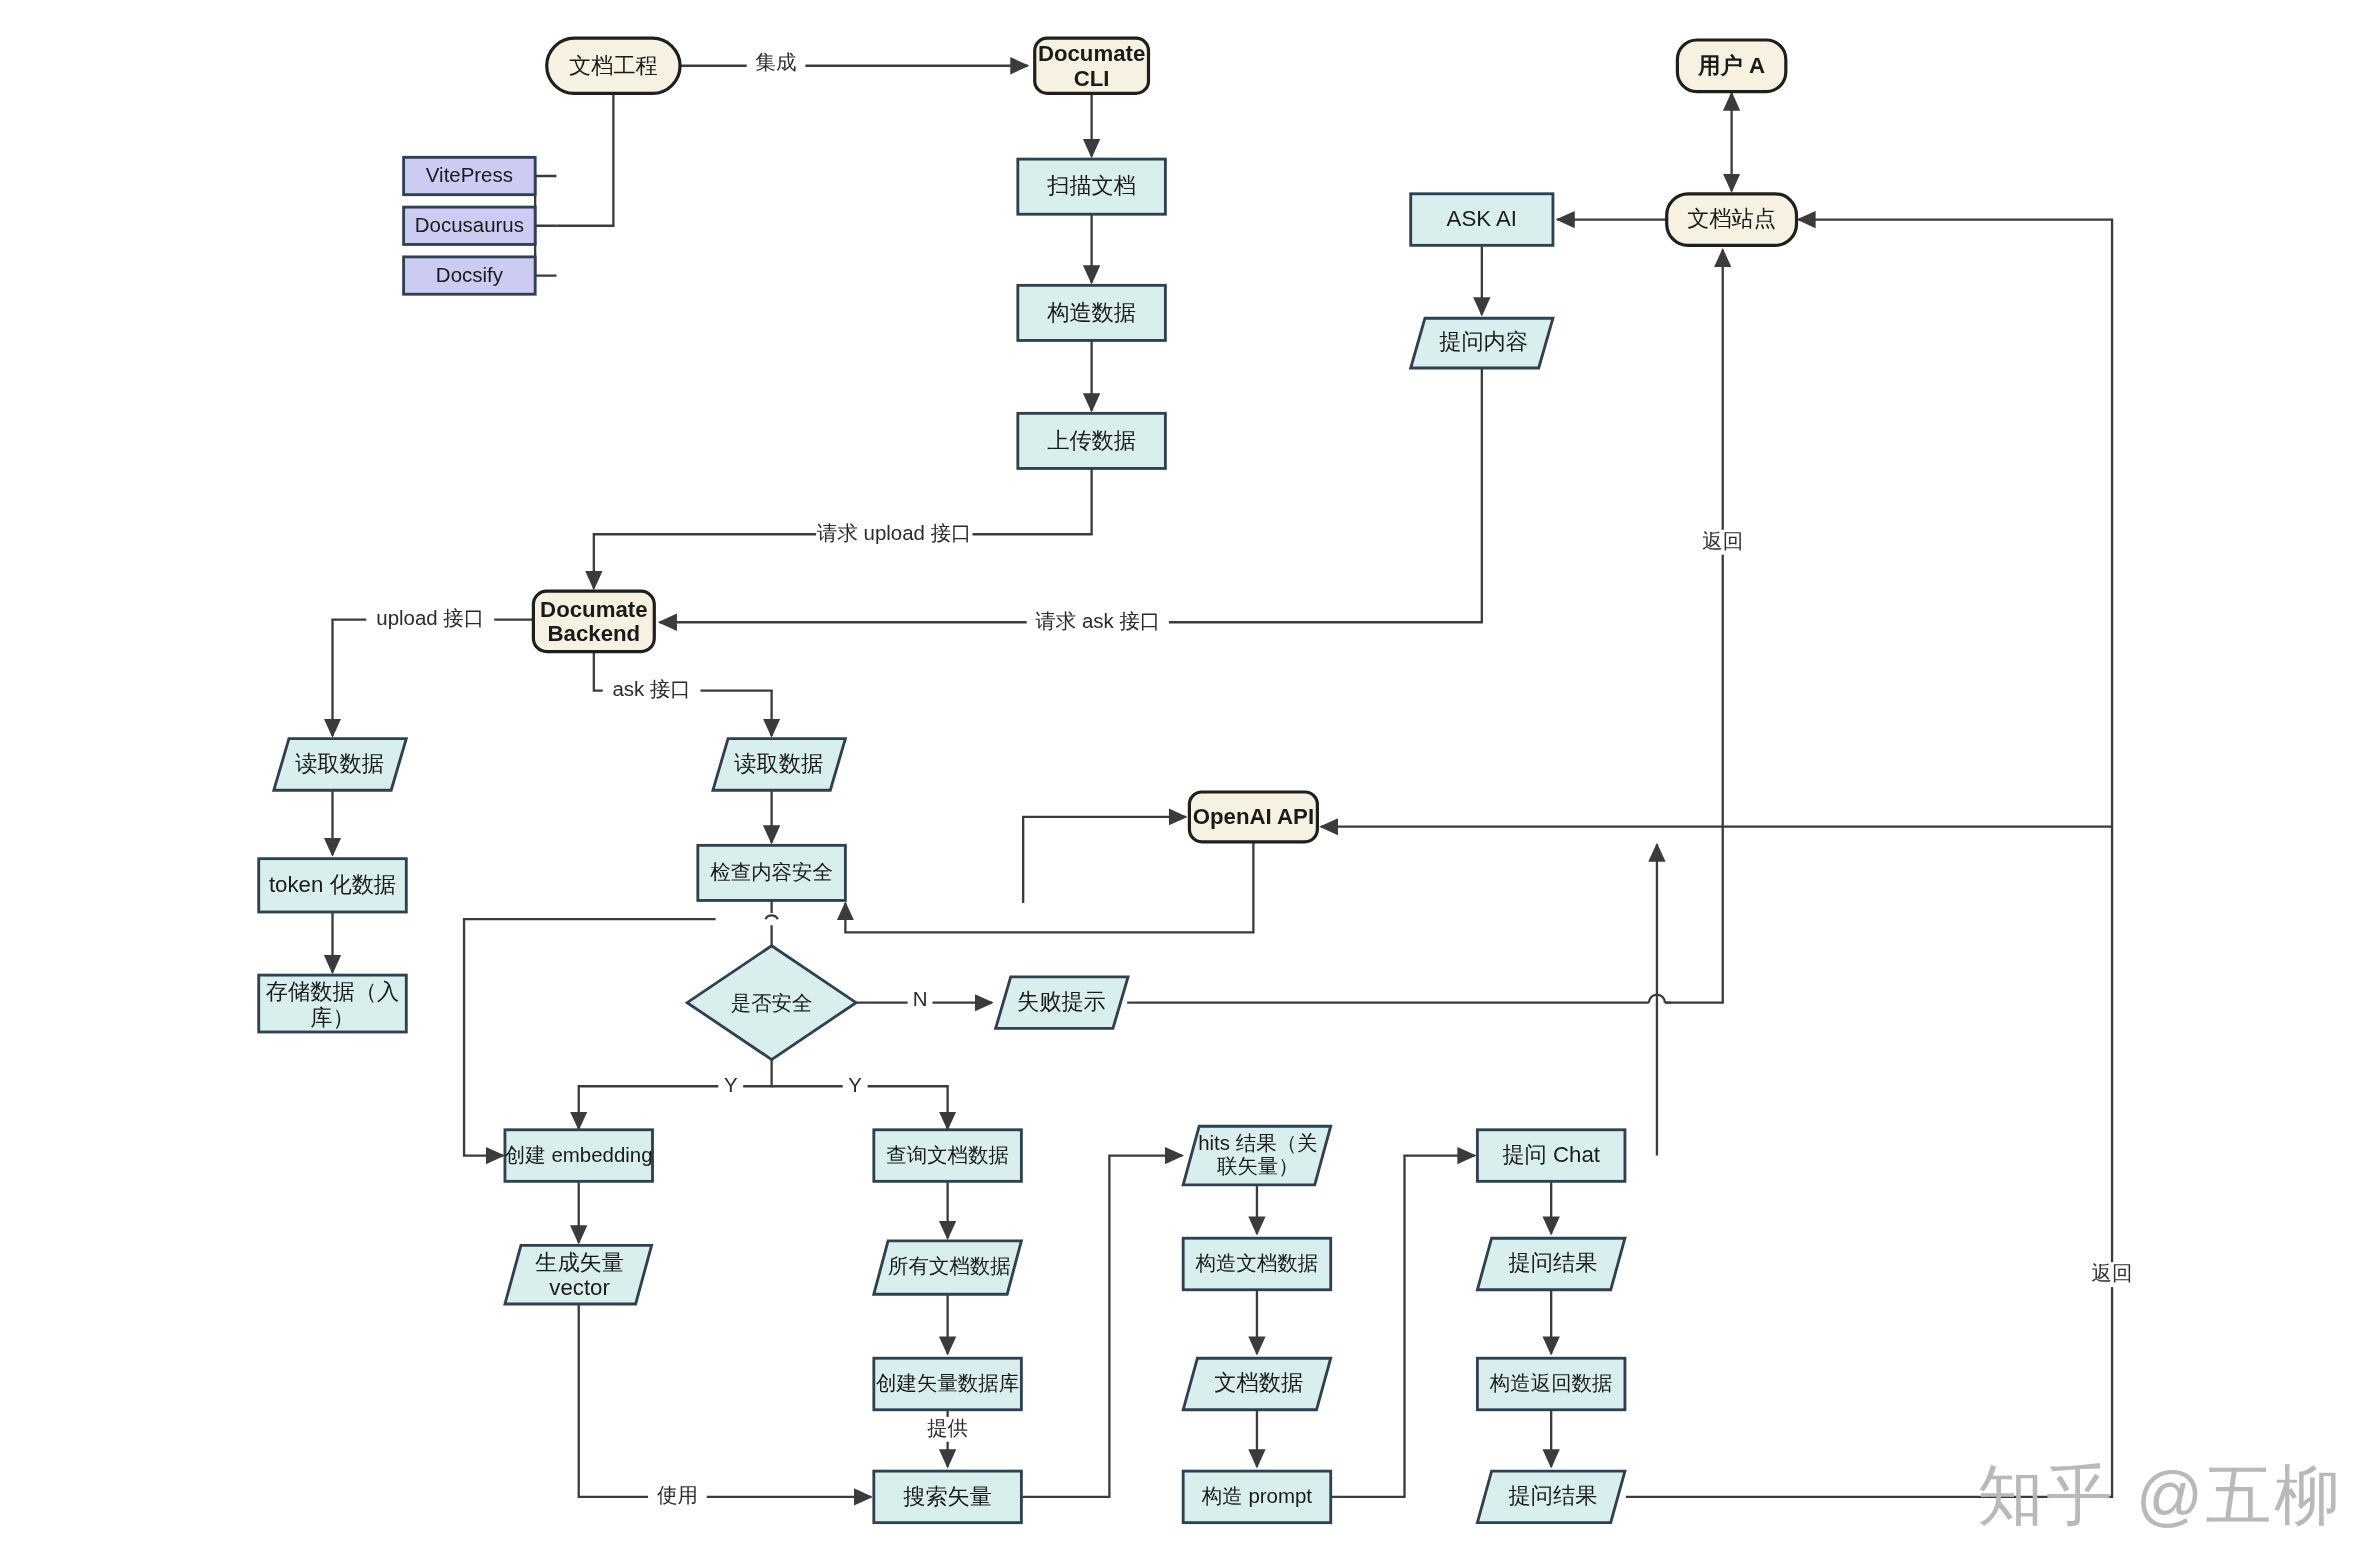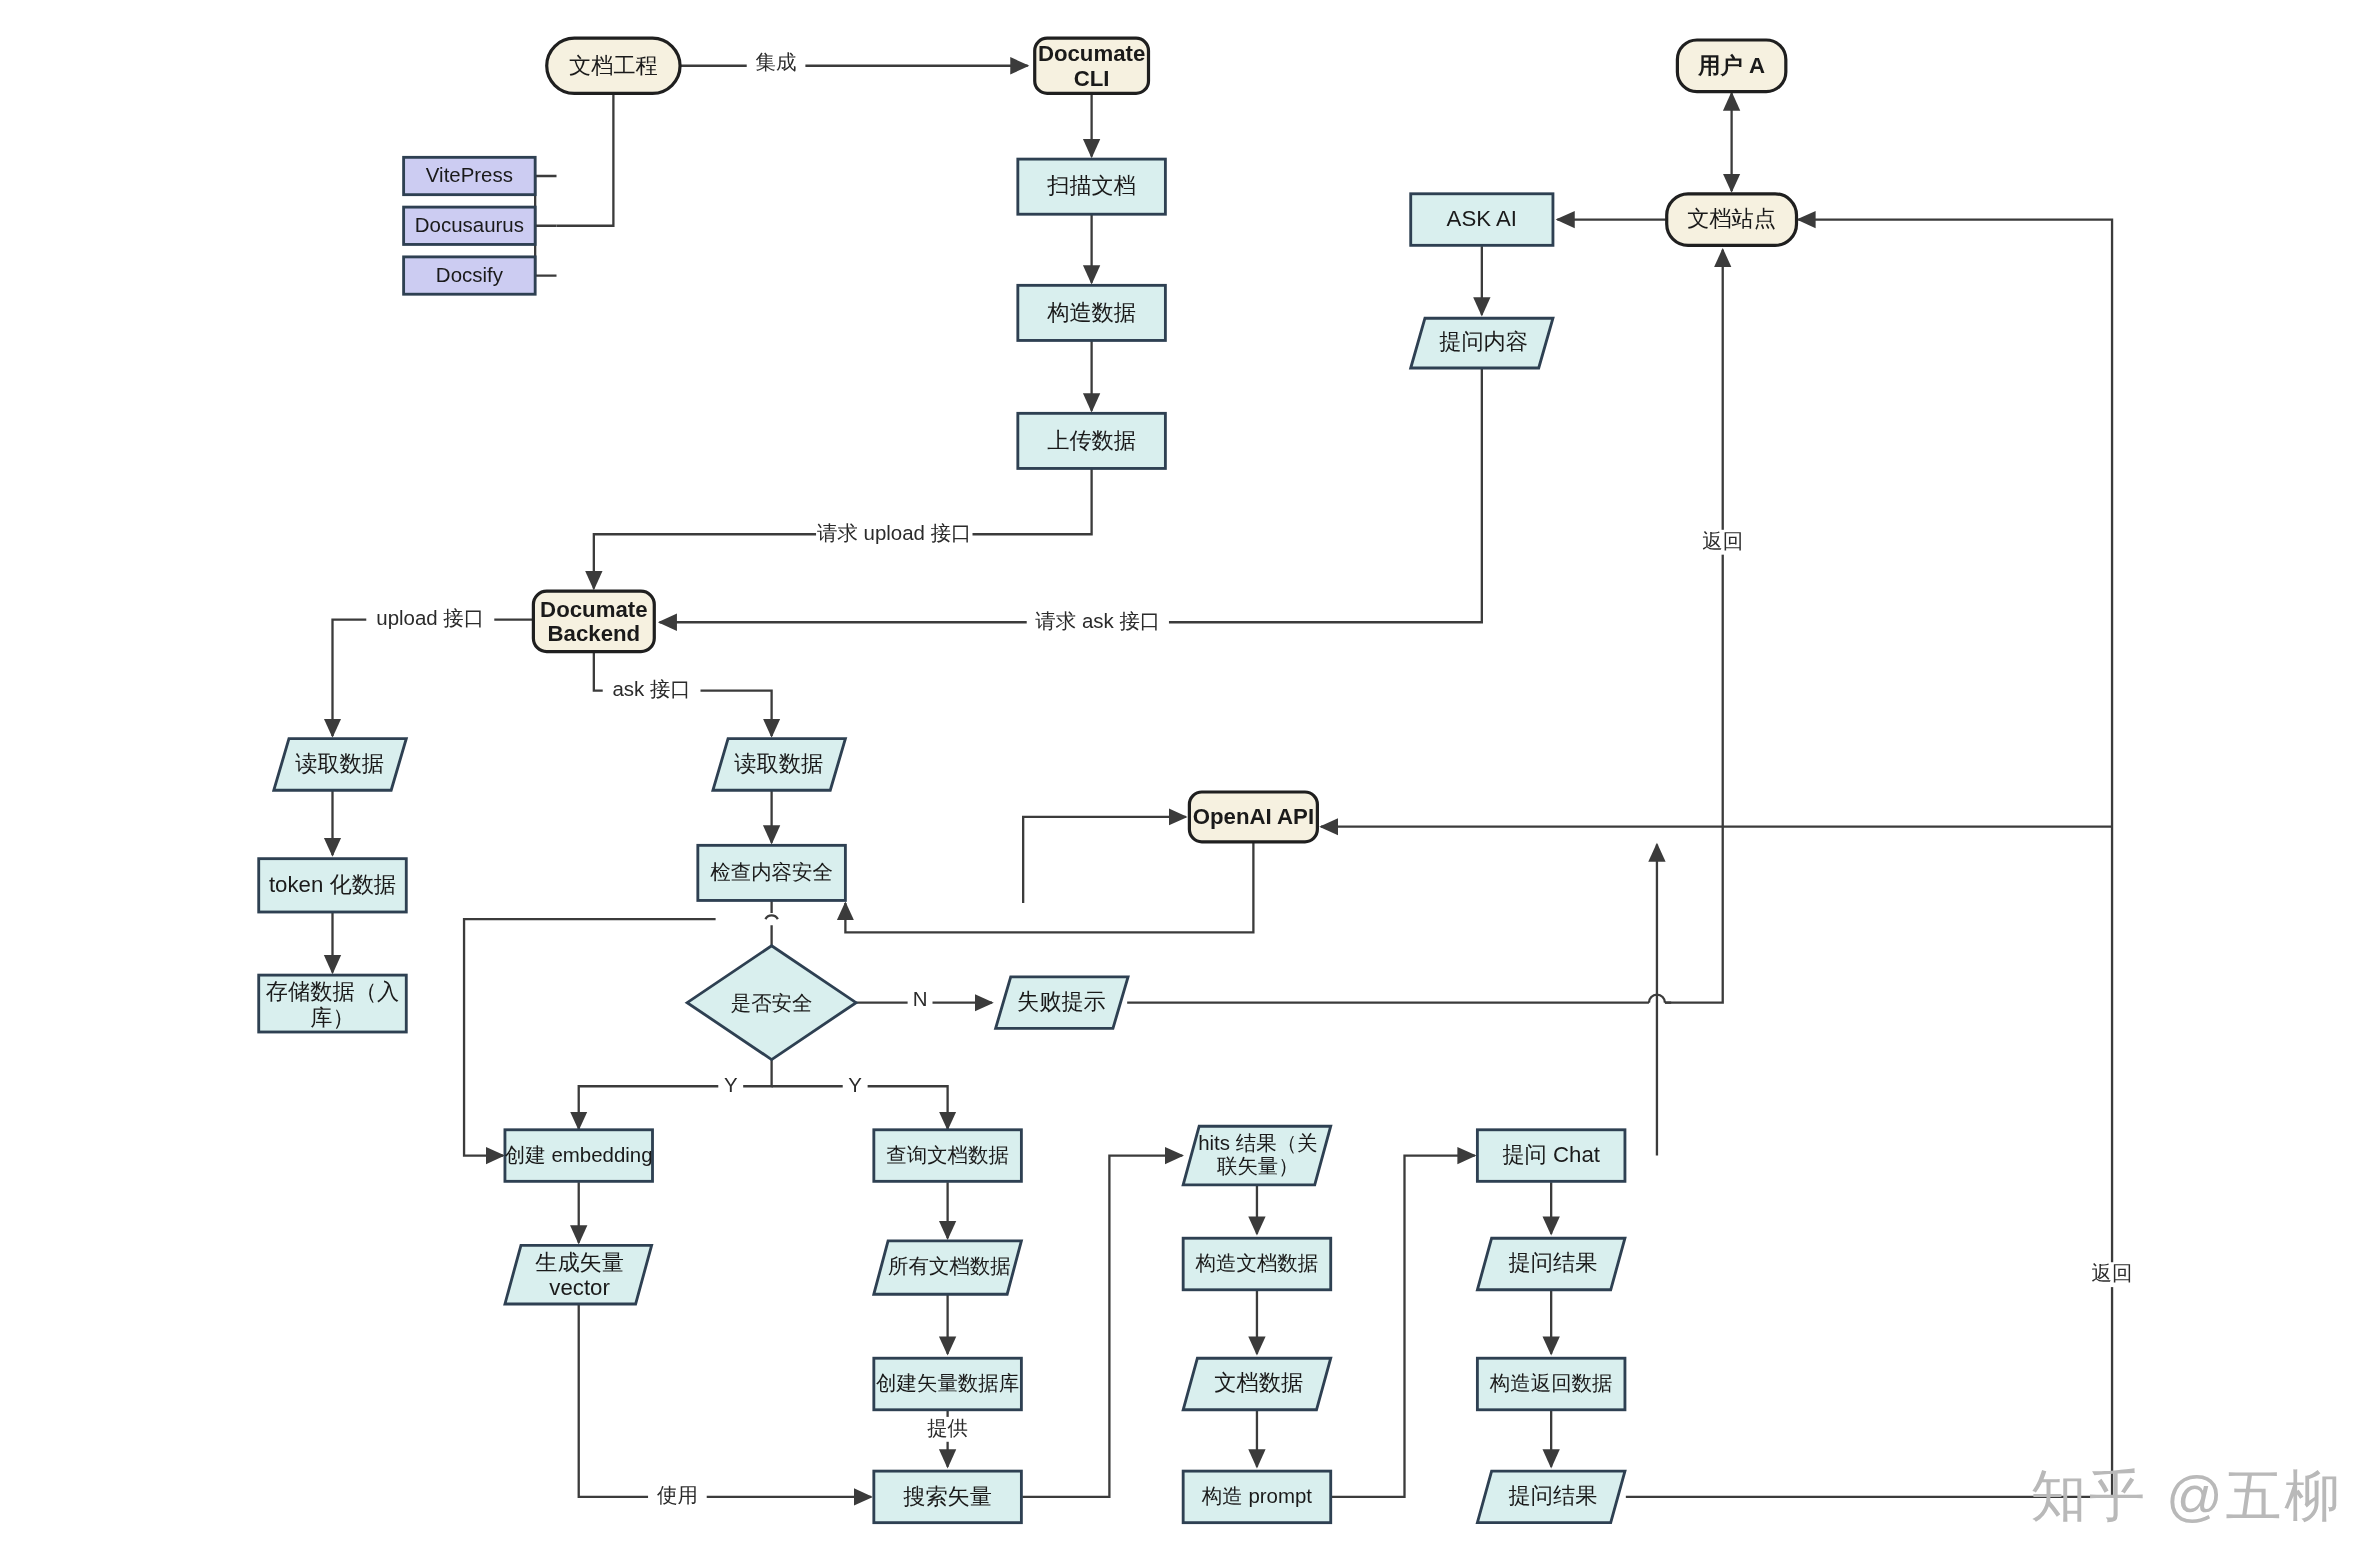--- a/index.html
+++ b/index.html
@@ -68,22 +68,22 @@
     fill: #2b2b2b;
     text-anchor: middle;
     dominant-baseline: middle;
   }
   .elabel-bg {
     fill: #ffffff;
   }
   .watermark {
     position: absolute;
     right: 34px;
-    bottom: 17px;
-    font-size: 56px;
+    bottom: 11px;
+    font-size: 66px;
     color: #b9b9b9;
     letter-spacing: 2.7px;
     font-family: "Liberation Sans", "DejaVu Sans", sans-serif;
     white-space: nowrap;
     user-select: none;
   }
 </style>
 </head>
 <body>
 

